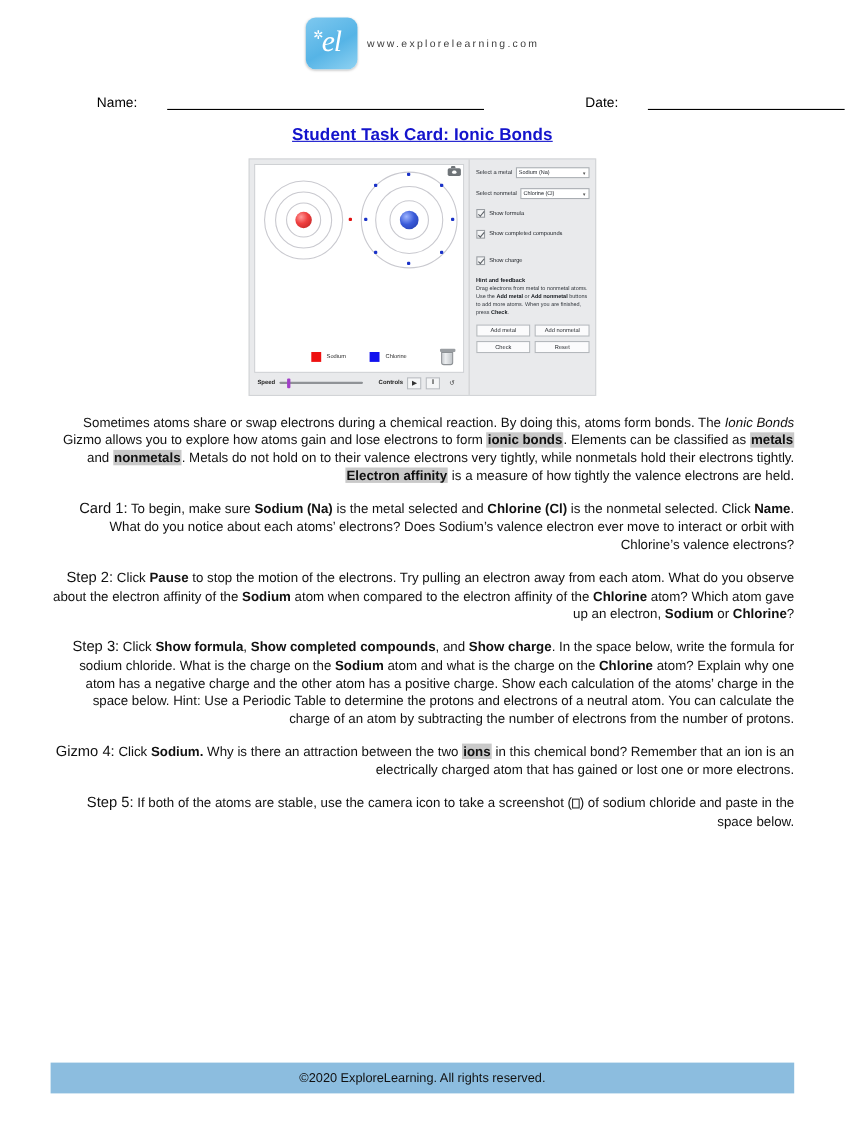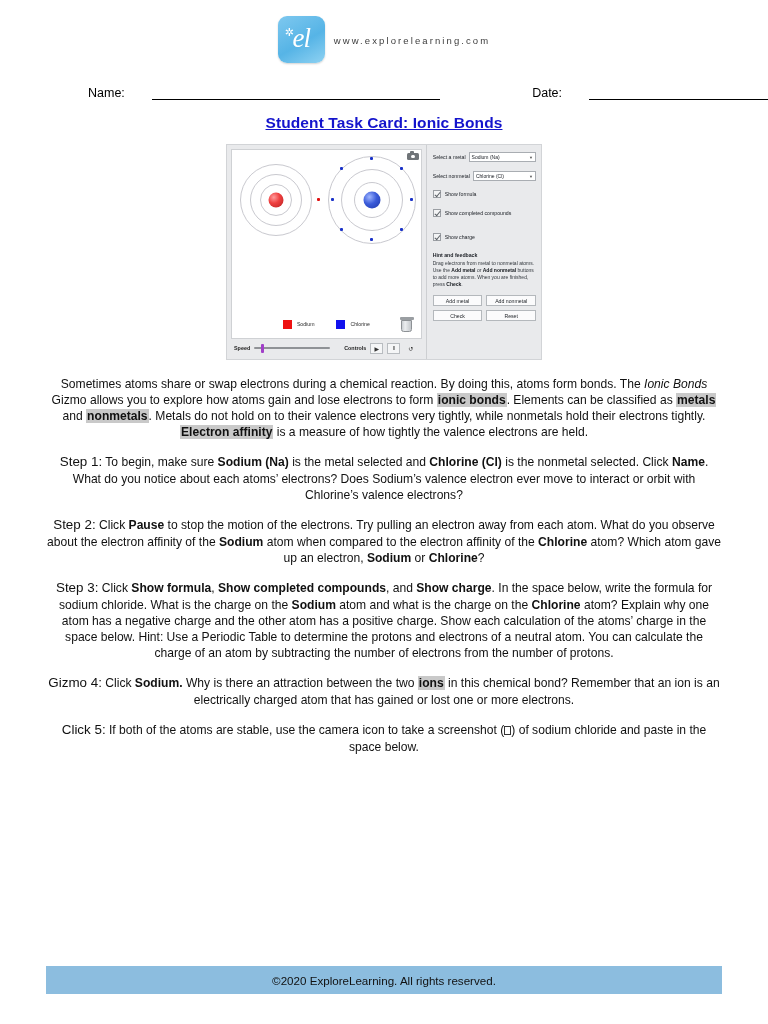--- a/index.html
+++ b/index.html
@@ -365,21 +365,21 @@
     margin: 16px 46px 0 46px;
     font-size: 12.1px;
     line-height: 1.33;
     color: #111;
   }
   .q-heading {
     font-size: 14px;
     font-weight: bold;
     margin-bottom: 12px;
   }
-  .para { margin-bottom: 13px; text-align: center; }
+  .para { margin-bottom: 13px; text-align: right; }
   .para:last-child { margin-bottom: 0; }
   .step-num { font-size: 13.4px; }
   b { font-weight: bold; }
   i { font-style: italic; }
   .hl {
     background: #c9c9c9;
     font-weight: bold;
     padding: 0 1px;
   }
   .tofu {
@@ -534,27 +534,27 @@
     </div>
 
   </div>
 </div>
 
 <div class="content">
 
 
   <div class="para"><span>Sometimes atoms share or swap electrons during a chemical reaction. By doing this, atoms form bonds. The </span><i>Ionic Bonds</i><span> Gizmo allows you to explore how atoms gain and lose electrons to form </span><span class="hl">ionic bonds</span><span>. Elements can be classified as </span><span class="hl">metals</span><span> and </span><span class="hl">nonmetals</span><span>. Metals do not hold on to their valence electrons very tightly, while nonmetals hold their electrons tightly. </span><span class="hl">Electron affinity</span><span> is a measure of how tightly the valence electrons are held.</span></div>
 
-  <div class="para"><span class="step-num">Step 1:</span><span> To begin, make sure </span><b>Sodium (Na)</b><span> is the metal selected and </span><b>Chlorine (Cl)</b><span> is the nonmetal selected. Click </span><b>Name</b><span>. What do you notice about each atoms’ electrons? Does Sodium’s valence electron ever move to interact or orbit with Chlorine’s valence electrons?</span></div>
+  <div class="para"><span class="step-num">Card 1:</span><span> To begin, make sure </span><b>Sodium (Na)</b><span> is the metal selected and </span><b>Chlorine (Cl)</b><span> is the nonmetal selected. Click </span><b>Name</b><span>. What do you notice about each atoms’ electrons? Does Sodium’s valence electron ever move to interact or orbit with Chlorine’s valence electrons?</span></div>
 
   <div class="para"><span class="step-num">Step 2:</span><span> Click </span><b>Pause</b><span> to stop the motion of the electrons. Try pulling an electron away from each atom. What do you observe about the electron affinity of the </span><b>Sodium</b><span> atom when compared to the electron affinity of the </span><b>Chlorine</b><span> atom? Which atom gave up an electron, </span><b>Sodium</b><span> or </span><b>Chlorine</b><span>?</span></div>
 
   <div class="para"><span class="step-num">Step 3:</span><span> Click </span><b>Show formula</b><span>, </span><b>Show completed compounds</b><span>, and </span><b>Show charge</b><span>. In the space below, write the formula for sodium chloride. What is the charge on the </span><b>Sodium</b><span> atom and what is the charge on the </span><b>Chlorine</b><span> atom? Explain why one atom has a negative charge and the other atom has a positive charge. Show each calculation of the atoms’ charge in the space below. Hint: Use a Periodic Table to determine the protons and electrons of a neutral atom. You can calculate the charge of an atom by subtracting the number of electrons from the number of protons.</span></div>
 
   <div class="para"><span class="step-num">Gizmo 4:</span><span> Click </span><b>Sodium.</b><span> Why is there an attraction between the two </span><span class="hl">ions</span><span> in this chemical bond? Remember that an ion is an electrically charged atom that has gained or lost one or more electrons.</span></div>
 
-  <div class="para"><span class="step-num">Click 5:</span><span> If both of the atoms are stable, use the camera icon to take a screenshot (</span><span class="tofu"></span><span>) of sodium chloride and paste in the space below.</span></div>
+  <div class="para"><span class="step-num">Step 5:</span><span> If both of the atoms are stable, use the camera icon to take a screenshot (</span><span class="tofu"></span><span>) of sodium chloride and paste in the space below.</span></div>
 
 </div>
 
 <div class="footer">
   <span>©2020 ExploreLearning. All rights reserved.</span>
 </div>
 
 </body></html>

